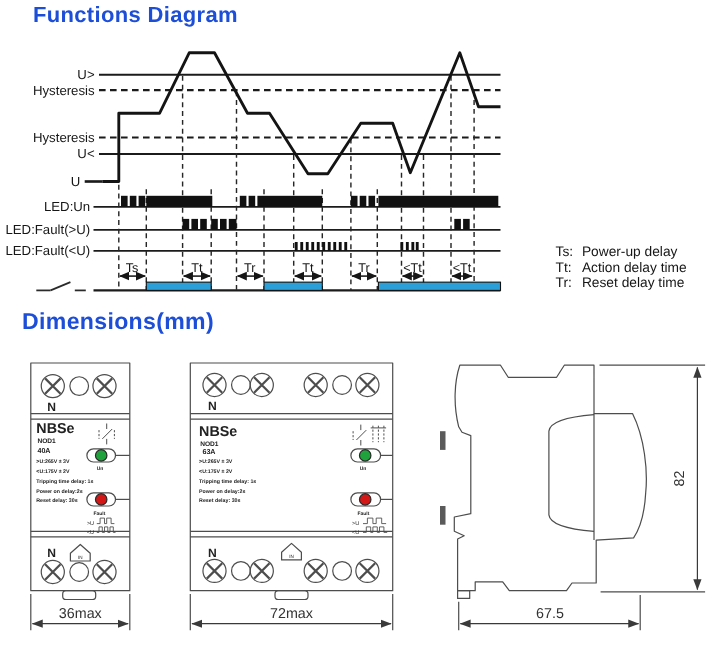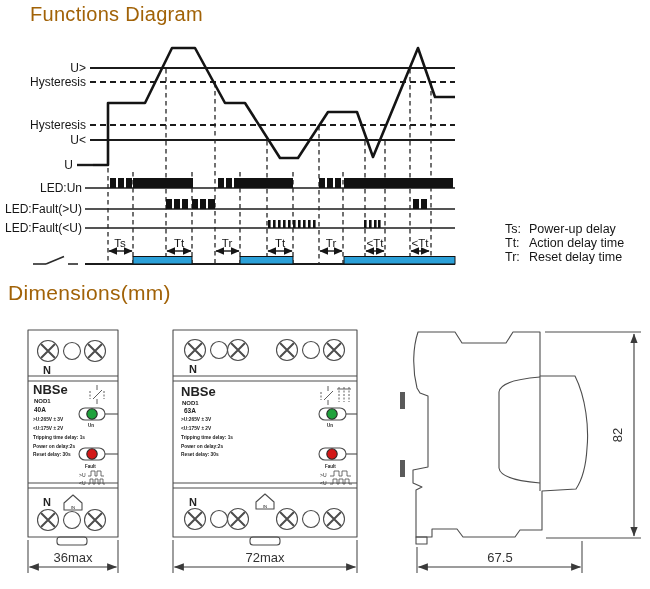--- a/index.html
+++ b/index.html
@@ -1,20 +1,20 @@
 <!DOCTYPE html>
 <html><head>
 <meta charset="utf-8">
 <style>
   html,body{margin:0;padding:0;background:#fff;}
   .page{position:relative;width:650px;height:589px;background:#ffffff;overflow:hidden;
         font-family:"Liberation Sans",sans-serif;}
-  .h-title{position:absolute;font-weight:400;color:#a16207;letter-spacing:.3px;}
+  .h-title{position:absolute;font-weight:700;color:#1d4ed8;letter-spacing:.3px;}
   #t1{left:30px;top:3px;font-size:20px;}
-  #t2{left:8px;top:281px;font-size:21px;text-align:center;}
+  #t2{left:20px;top:281px;font-size:21px;text-align:center;}
   svg{position:absolute;left:0;top:0;}
   text{font-family:"Liberation Sans",sans-serif;}
 </style>
 </head>
 <body>
 
 <div class="page">
 
   <div id="t1" class="h-title">Functions Diagram</div>
   <div id="t2" class="h-title">Dimensions(mm)</div>

